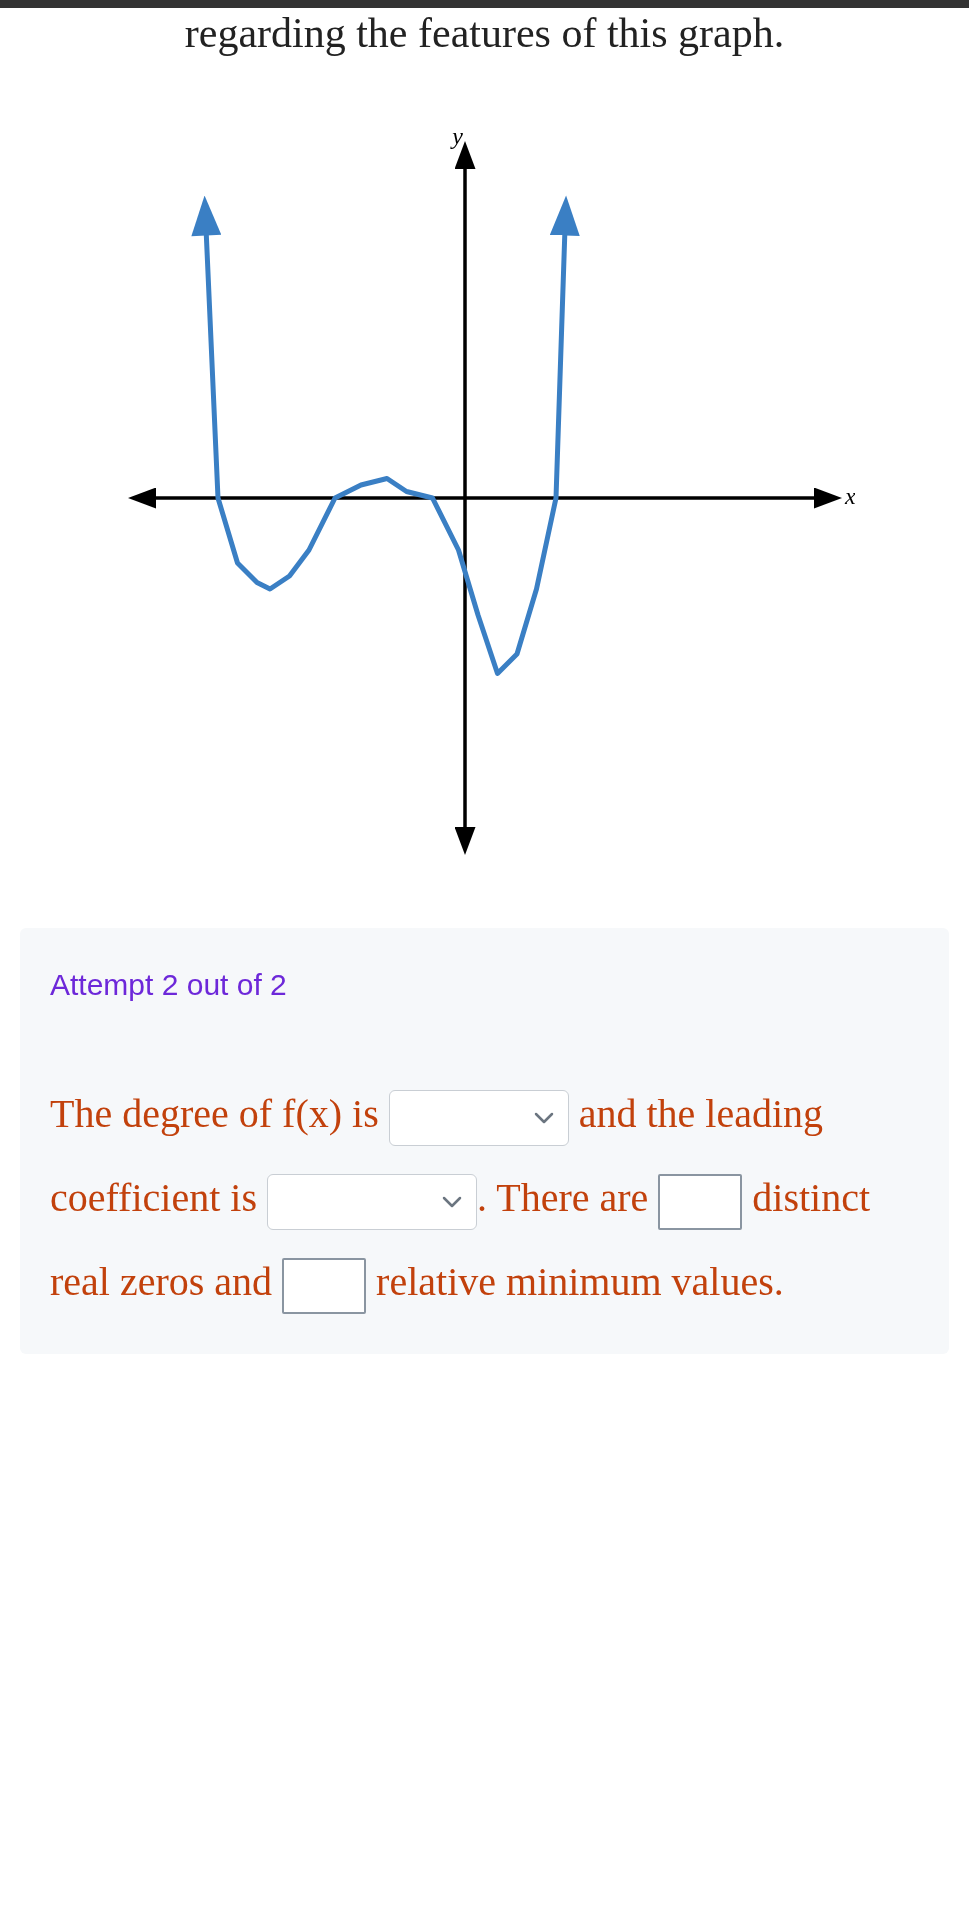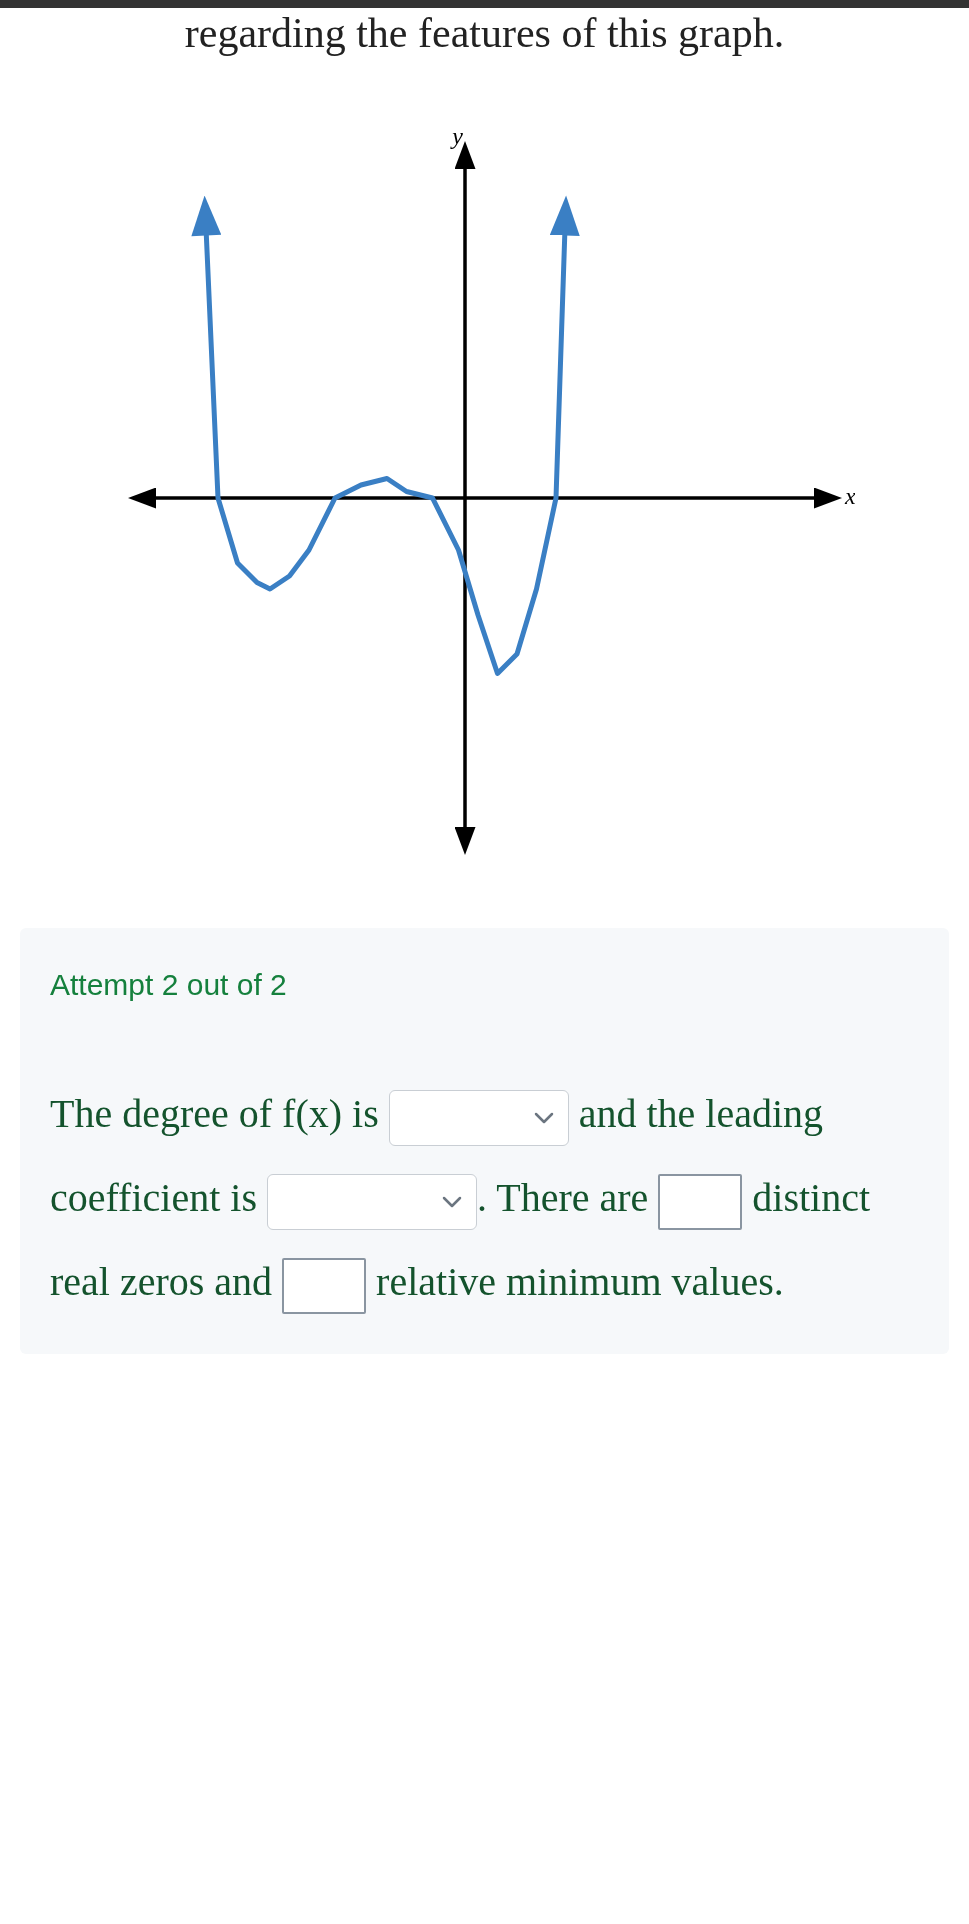--- a/index.html
+++ b/index.html
@@ -50,28 +50,28 @@
     border-radius: 10px;
     width: 88px;
     height: 78px;
     display: flex;
     align-items: center;
     justify-content: center;
     cursor: pointer;
   }
   .attempt-text {
     font-family: -apple-system, BlinkMacSystemFont, 'Segoe UI', Arial, sans-serif;
-    color: #15803d;
+    color: #6d28d9;
     font-size: 30px;
     margin-bottom: 70px;
   }
   .answer-body {
     font-size: 40px;
     line-height: 2.1;
-    color: #14532d;
+    color: #c2410c;
   }
   .select-input {
     display: inline-block;
     vertical-align: middle;
     background: #fff;
     border: 1px solid #c9ced4;
     border-radius: 6px;
     height: 56px;
     padding: 0 14px;
     position: relative;

